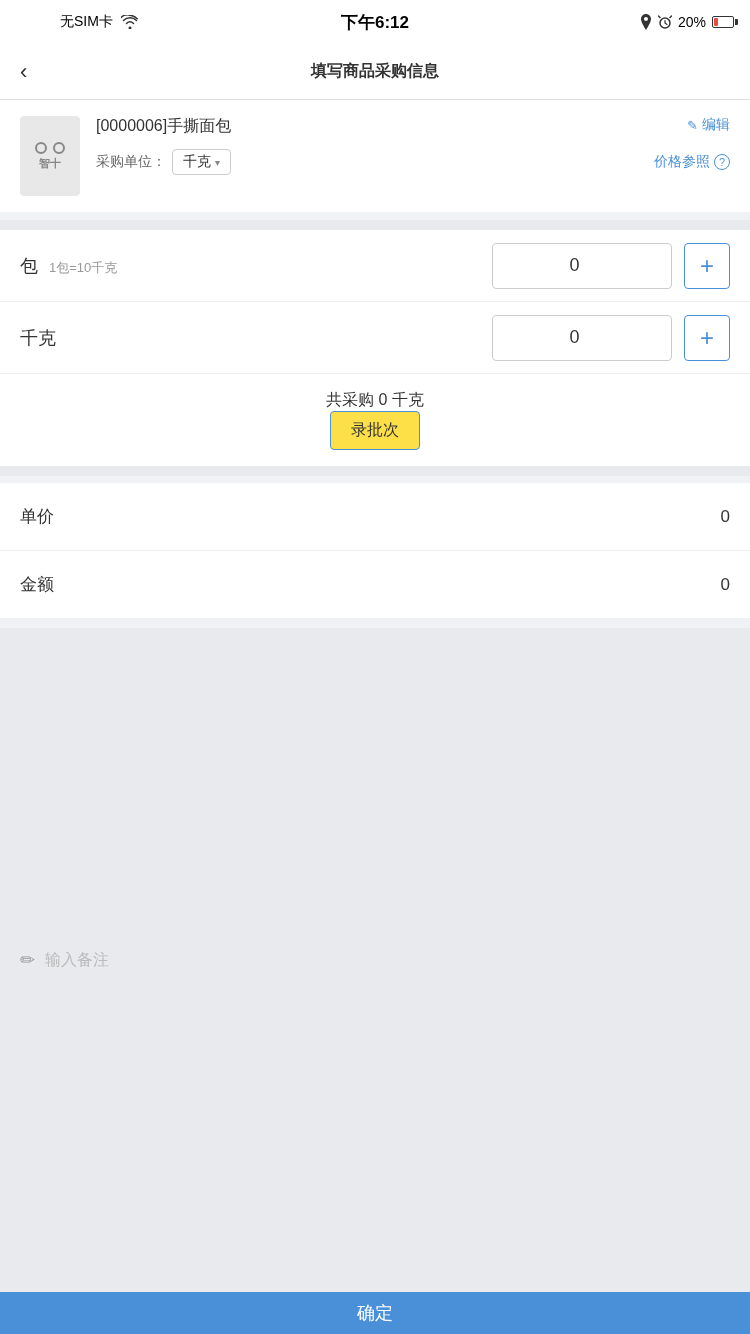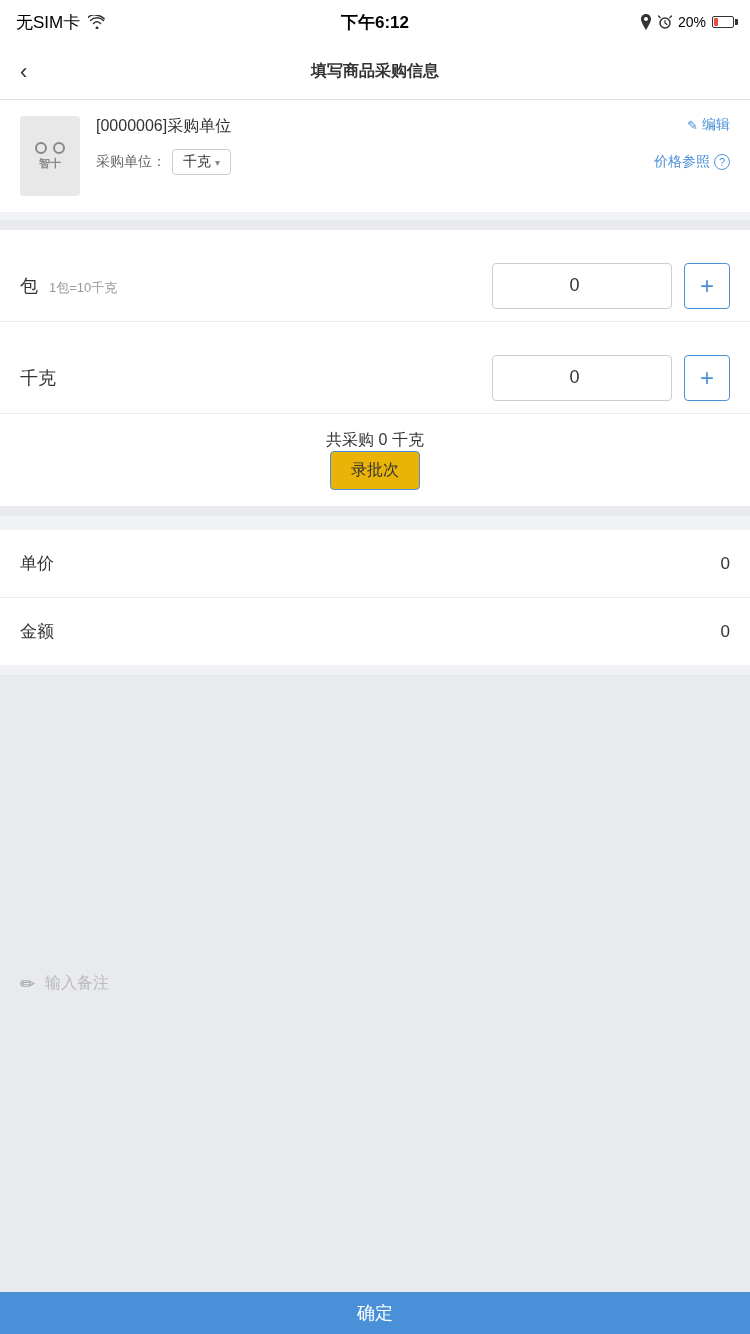--- a/index.html
+++ b/index.html
@@ -22,21 +22,22 @@
       justify-content: space-between;
       padding: 0 16px;
       font-size: 28px;
       font-weight: 500;
       flex-shrink: 0;
     }
     .status-left {
       display: flex;
       align-items: center;
       gap: 8px;
-      font-size: 17px;
+      font-size: 14px;
+      margin-left: 44px;
     }
     .status-center {
       font-size: 17px;
       font-weight: 600;
       position: absolute;
       left: 50%;
       transform: translateX(-50%);
     }
     .status-right {
       display: flex;
@@ -209,21 +210,20 @@
     .quantity-section {
       background: #fff;
       flex-shrink: 0;
     }
     .quantity-row {
       display: flex;
       align-items: center;
       padding: 0 20px;
       height: 72px;
       border-bottom: 1px solid #eee;
-      margin-top: 20px;
     }
     .quantity-label {
       font-size: 18px;
       color: #333;
       min-width: 100px;
     }
     .quantity-sublabel {
       font-size: 13px;
       color: #999;
       margin-left: 6px;
@@ -271,28 +271,28 @@
     .summary-text {
       font-size: 16px;
       color: #333;
     }
     .batch-btn {
       border: 1px solid #4a90d9;
       border-radius: 4px;
       padding: 8px 20px;
       color: #333;
       font-size: 16px;
-      background: #eab308;
+      background: #fde047;
       cursor: pointer;
     }
 
     
     .price-section {
       background: #fff;
-      margin-top: 14px;
+      margin-top: 7px;
       flex-shrink: 0;
     }
     .price-row {
       display: flex;
       align-items: center;
       justify-content: space-between;
       padding: 22px 20px;
       border-bottom: 1px solid #eee;
     }
     .price-row:last-child {
@@ -411,21 +411,21 @@
       <div class="owl-eyes">
         <div class="owl-eye"></div>
         <div class="owl-eye"></div>
       </div>
       <div class="owl-text">智十</div>
     </div>
   </div>
   <div class="product-info">
     <div class="product-name-row">
       <span class="product-name">
-        <span>[0000006]</span><span>采购单位</span>
+        <span>[0000006]</span><span>手撕面包</span>
       </span>
       <span class="edit-btn">
         <span class="edit-icon">✎</span>
         <span>编辑</span>
       </span>
     </div>
     <div class="purchase-unit-row">
       <div class="unit-label">
         <span>采购单位：</span>
         <span class="unit-select">

